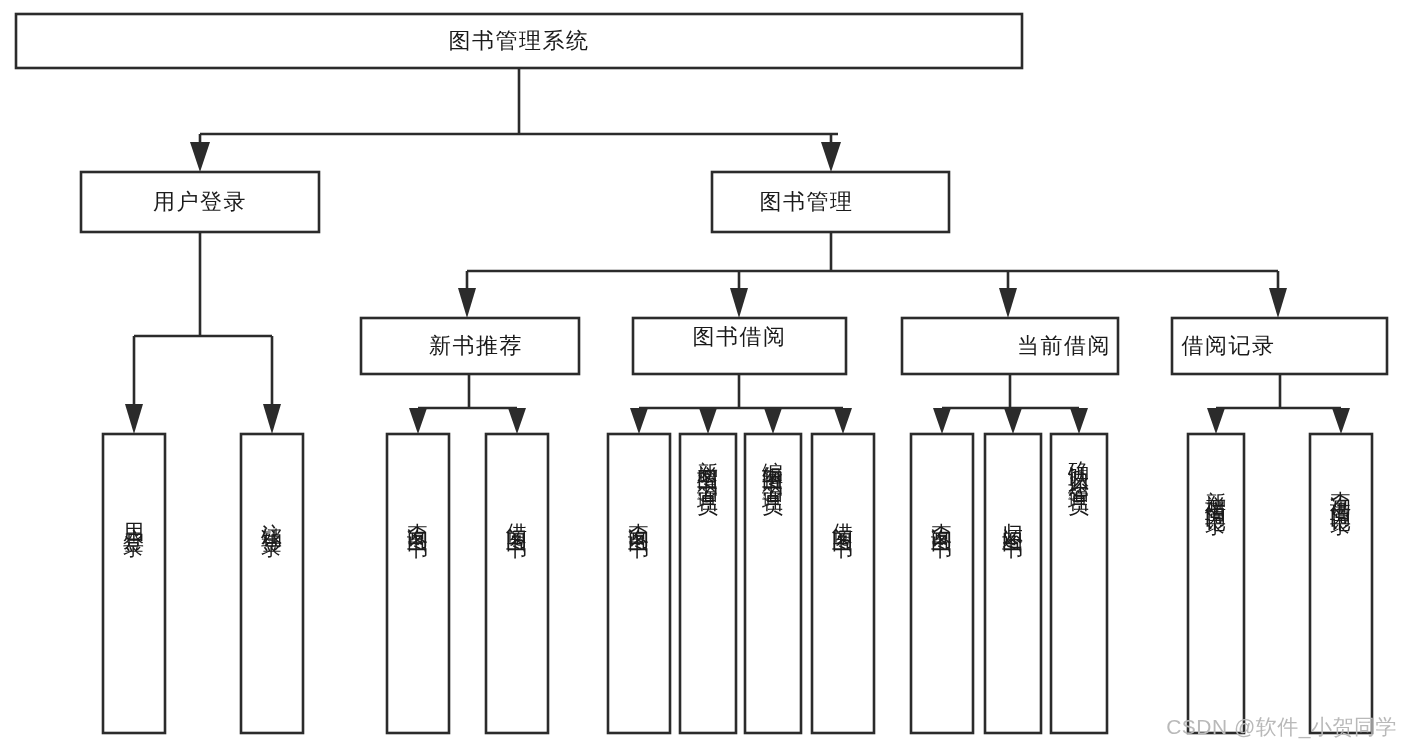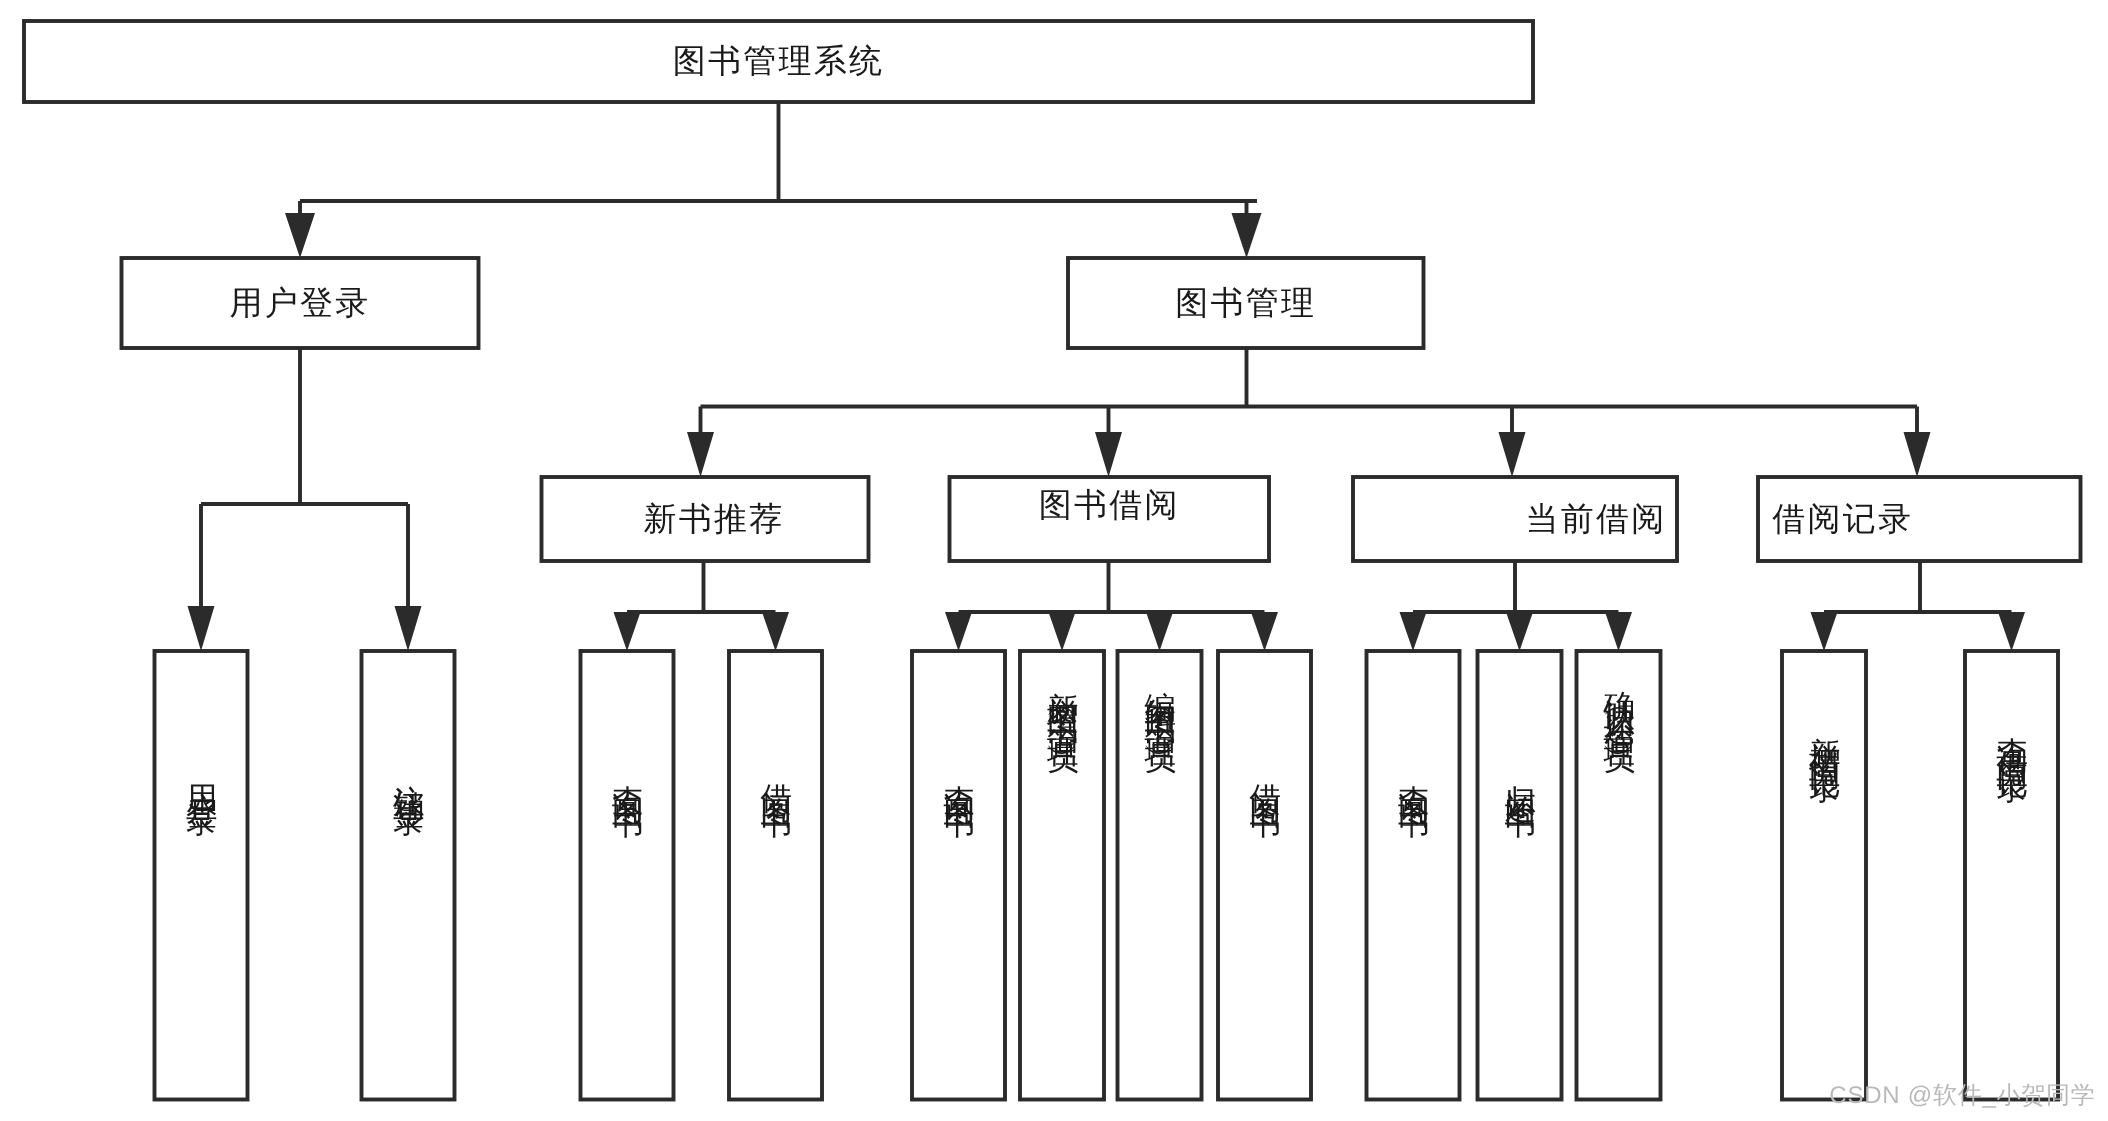--- a/index.html
+++ b/index.html
@@ -72,21 +72,21 @@
     font-size: 22px;
     color: #1a1a1a;
     letter-spacing: 1.5px;
     white-space: nowrap;
   }
   #watermark {
     position: absolute;
     right: 8px;
     bottom: 6px;
     font-family: "Liberation Sans", "DejaVu Sans", sans-serif;
-    font-size: 16px;
+    font-size: 21px;
     color: #b9b9b9;
     letter-spacing: 0.5px;
     white-space: nowrap;
     user-select: none;
   }
 </style>
 </head>
 <body>
 
 <div id="diagram-root">
@@ -189,21 +189,21 @@
     </g>
   </svg>
 
   <div class="hlabel-wrap" style="left:16px; top:14px; width:1006px; height:54px;">
     <span class="hlabel">图书管理系统</span>
   </div>
 
   <div class="hlabel-wrap" style="left:81px; top:172px; width:238px; height:60px;">
     <span class="hlabel">用户登录</span>
   </div>
-  <div class="hlabel-wrap" style="left:712px; top:172px; width:237px; height:60px;">
+  <div class="hlabel-wrap" style="left:688px; top:172px; width:237px; height:60px;">
     <span class="hlabel">图书管理</span>
   </div>
 
   <div class="hlabel-wrap" style="left:361px; top:318px; width:230px; height:56px;">
     <span class="hlabel">新书推荐</span>
   </div>
   <div class="hlabel-wrap" style="left:633px; top:318px; width:213px; height:38px;">
     <span class="hlabel">图书借阅</span>
   </div>
   <div class="hlabel-wrap" style="left:956px; top:318px; width:216px; height:56px;">

